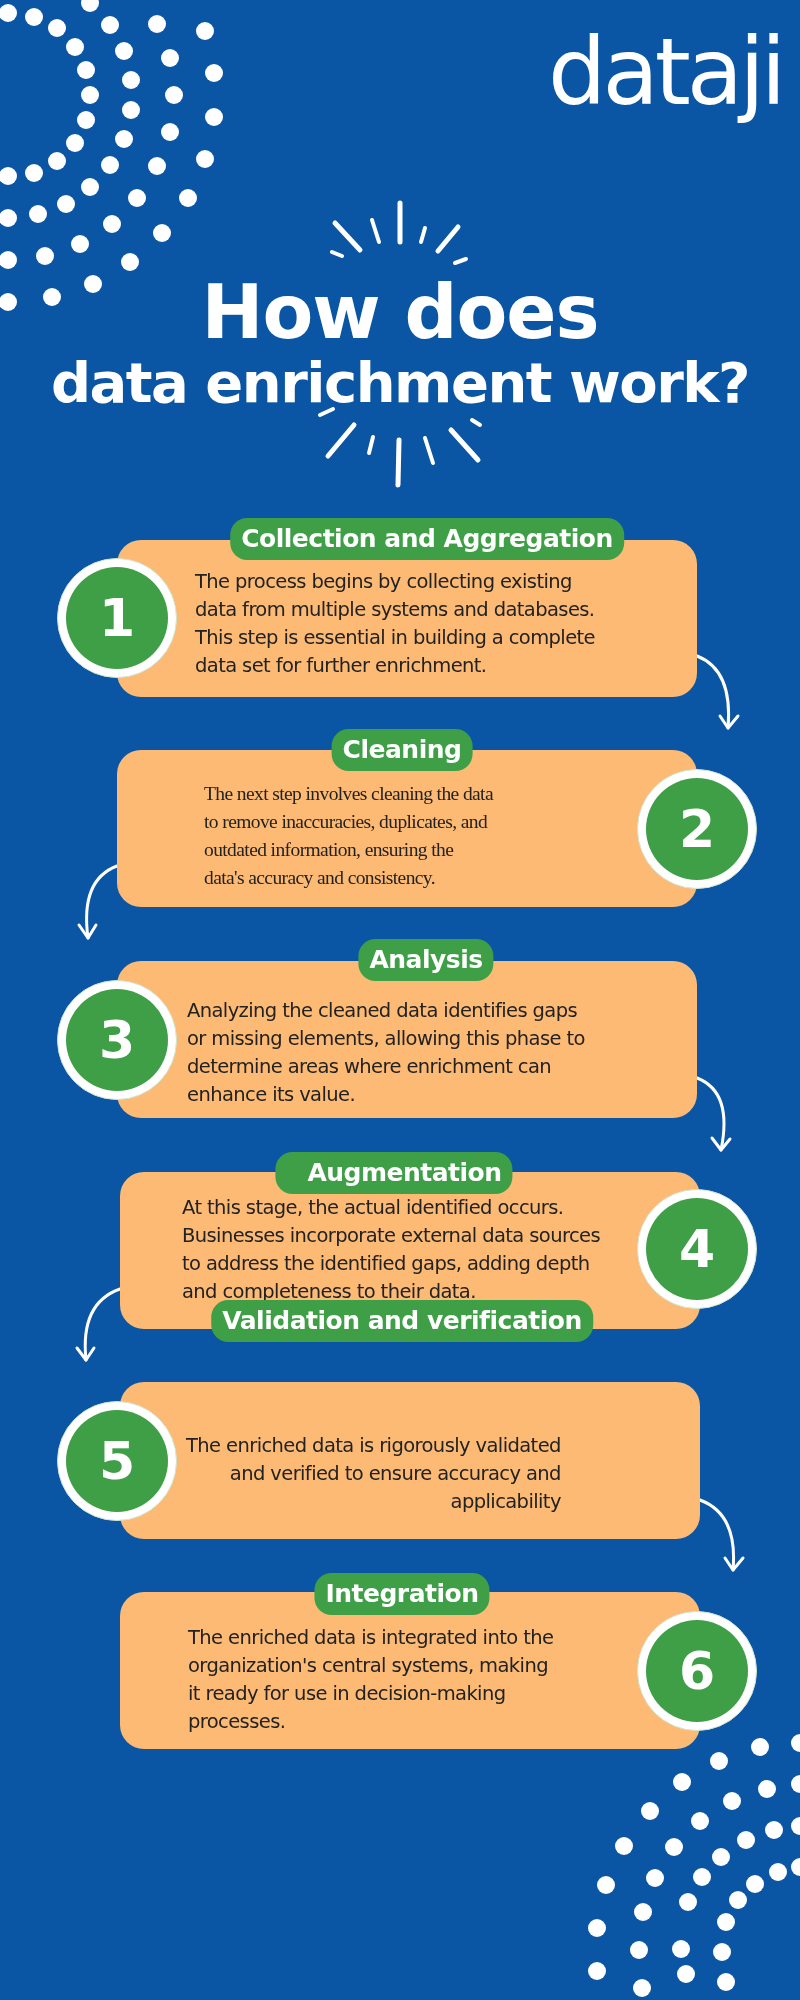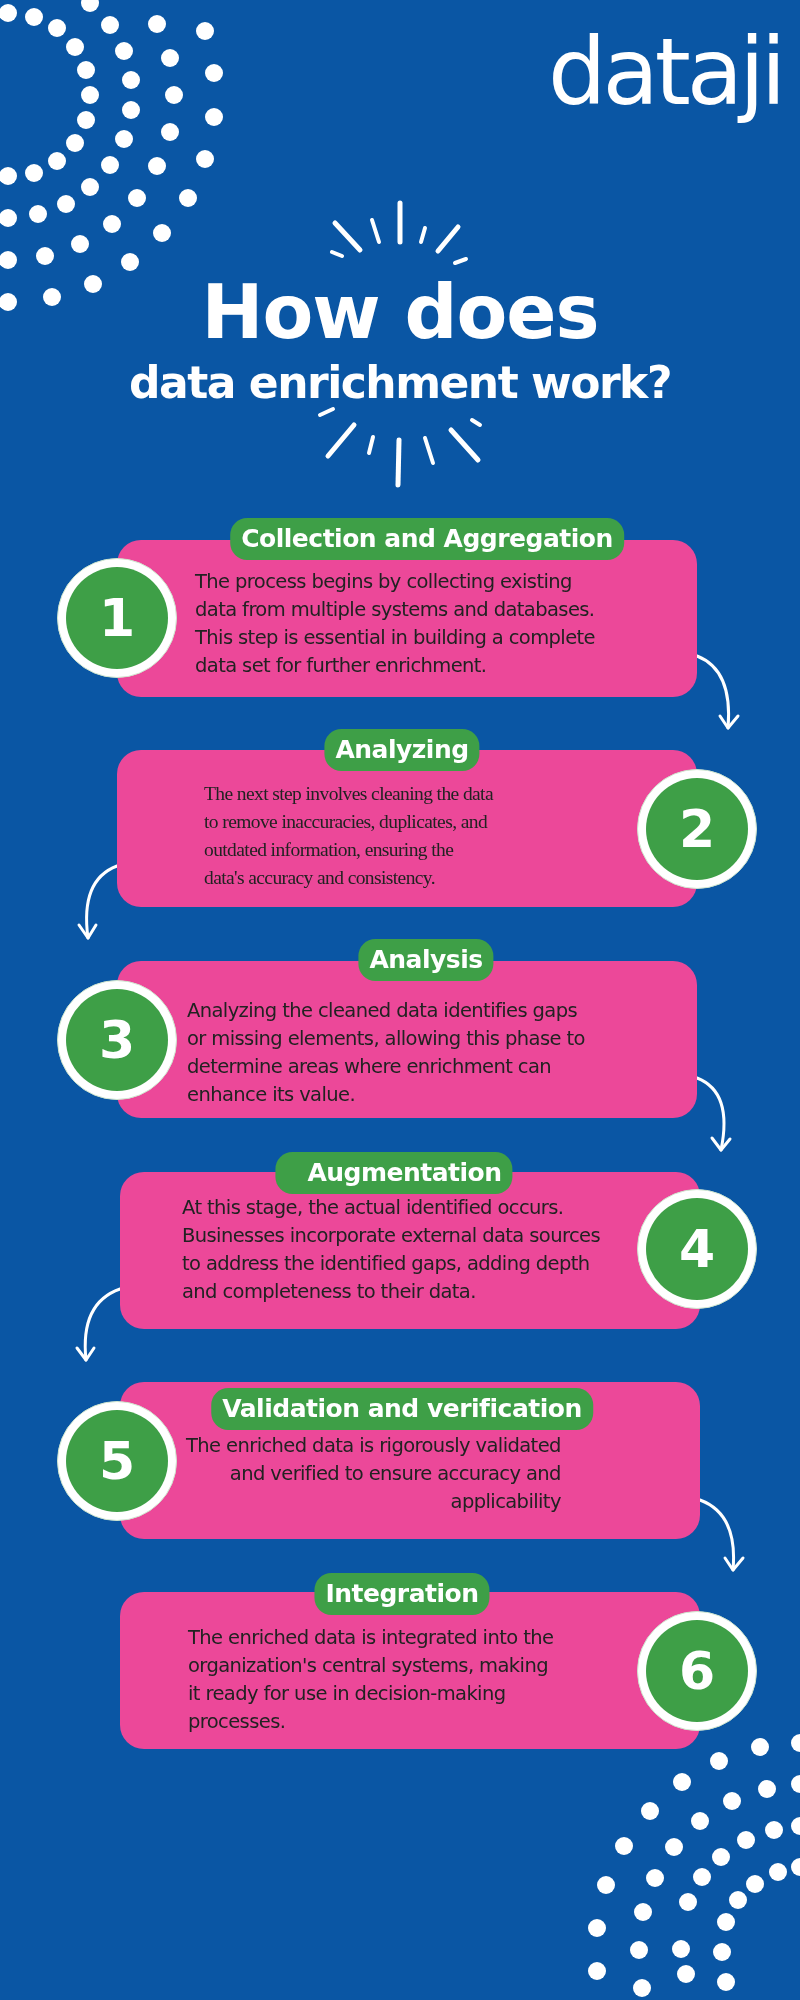--- a/index.html
+++ b/index.html
@@ -14,24 +14,24 @@
   .logo {
     position: absolute; left: 548px; top: 18px; width: 210px; height: 110px;
     color: #fff; font-family: "DejaVu Sans", sans-serif; font-weight: 400;
     font-size: 92px; letter-spacing: -4px; line-height: 110px; text-align: center;
   }
   .title {
     position: absolute; left: 0; width: 800px; text-align: center; color: #fff;
     font-family: "DejaVu Sans", sans-serif; font-weight: 700; white-space: nowrap;
   }
   .title.l1 { top: 270px; font-size: 74px; line-height: 84px; letter-spacing: -1px; }
-  .title.l2 { top: 350px; font-size: 44px; line-height: 66px; letter-spacing: -1.5px; }
+  .title.l2 { top: 350px; font-size: 56px; line-height: 66px; letter-spacing: -1.5px; }
 
   .card {
-    position: absolute; background: #ec4899; border-radius: 24px; width: 580px; height: 157px;
+    position: absolute; background: #fdba74; border-radius: 24px; width: 580px; height: 157px;
   }
   .card-text {
     position: absolute; font-size: 19.5px; line-height: 28px; color: #222;
     font-family: "DejaVu Sans", sans-serif; letter-spacing: -0.6px; white-space: pre-line;
   }
   .label {
     position: absolute; height: 42px; background: #3e9f47; color: #fff;
     border-radius: 17px; font-family: "DejaVu Sans", sans-serif; font-weight: 700;
     font-size: 25px; line-height: 42px; text-align: center; padding: 0 11px;
     letter-spacing: -0.5px; white-space: nowrap; transform: translateX(-50%);
@@ -191,21 +191,21 @@
   </div>
 </div>
 
 <div>
   <div class="card" style="left:117px; top:750px;">
     <div class="card-text" style="left:87px; top:30px;font-family:Liberation Serif, serif;">The next step involves cleaning the data
 to remove inaccuracies, duplicates, and
 outdated information, ensuring the
 data's accuracy and consistency.</div>
   </div>
-  <div class="label" style="left:402px; top:729px;">Analyzing</div>
+  <div class="label" style="left:402px; top:729px;">Cleaning</div>
   <div class="badge" style="left:697px; top:829px;">
     <div class="badge-inner">2</div>
   </div>
 </div>
 
 <div>
   <div class="card" style="left:117px; top:961px;">
     <div class="card-text" style="left:70px; top:36px;">Analyzing the cleaned data identifies gaps
 or missing elements, allowing this phase to
 determine areas where enrichment can
@@ -229,21 +229,21 @@
     <div class="badge-inner">4</div>
   </div>
 </div>
 
 <div>
   <div class="card" style="left:120px; top:1382px;text-align:right;">
     <div class="card-text" style="left:66px; top:50px;">The enriched data is rigorously validated
 and verified to ensure accuracy and
 applicability</div>
   </div>
-  <div class="label" style="left:402px; top:1388px;text-align:right;">Validation and verification</div>
+  <div class="label" style="left:402px; top:1300px;text-align:right;">Validation and verification</div>
   <div class="badge" style="left:117px; top:1461px;">
     <div class="badge-inner">5</div>
   </div>
 </div>
 
 <div>
   <div class="card" style="left:120px; top:1592px;">
     <div class="card-text" style="left:68px; top:32px;">The enriched data is integrated into the
 organization's central systems, making
 it ready for use in decision-making

